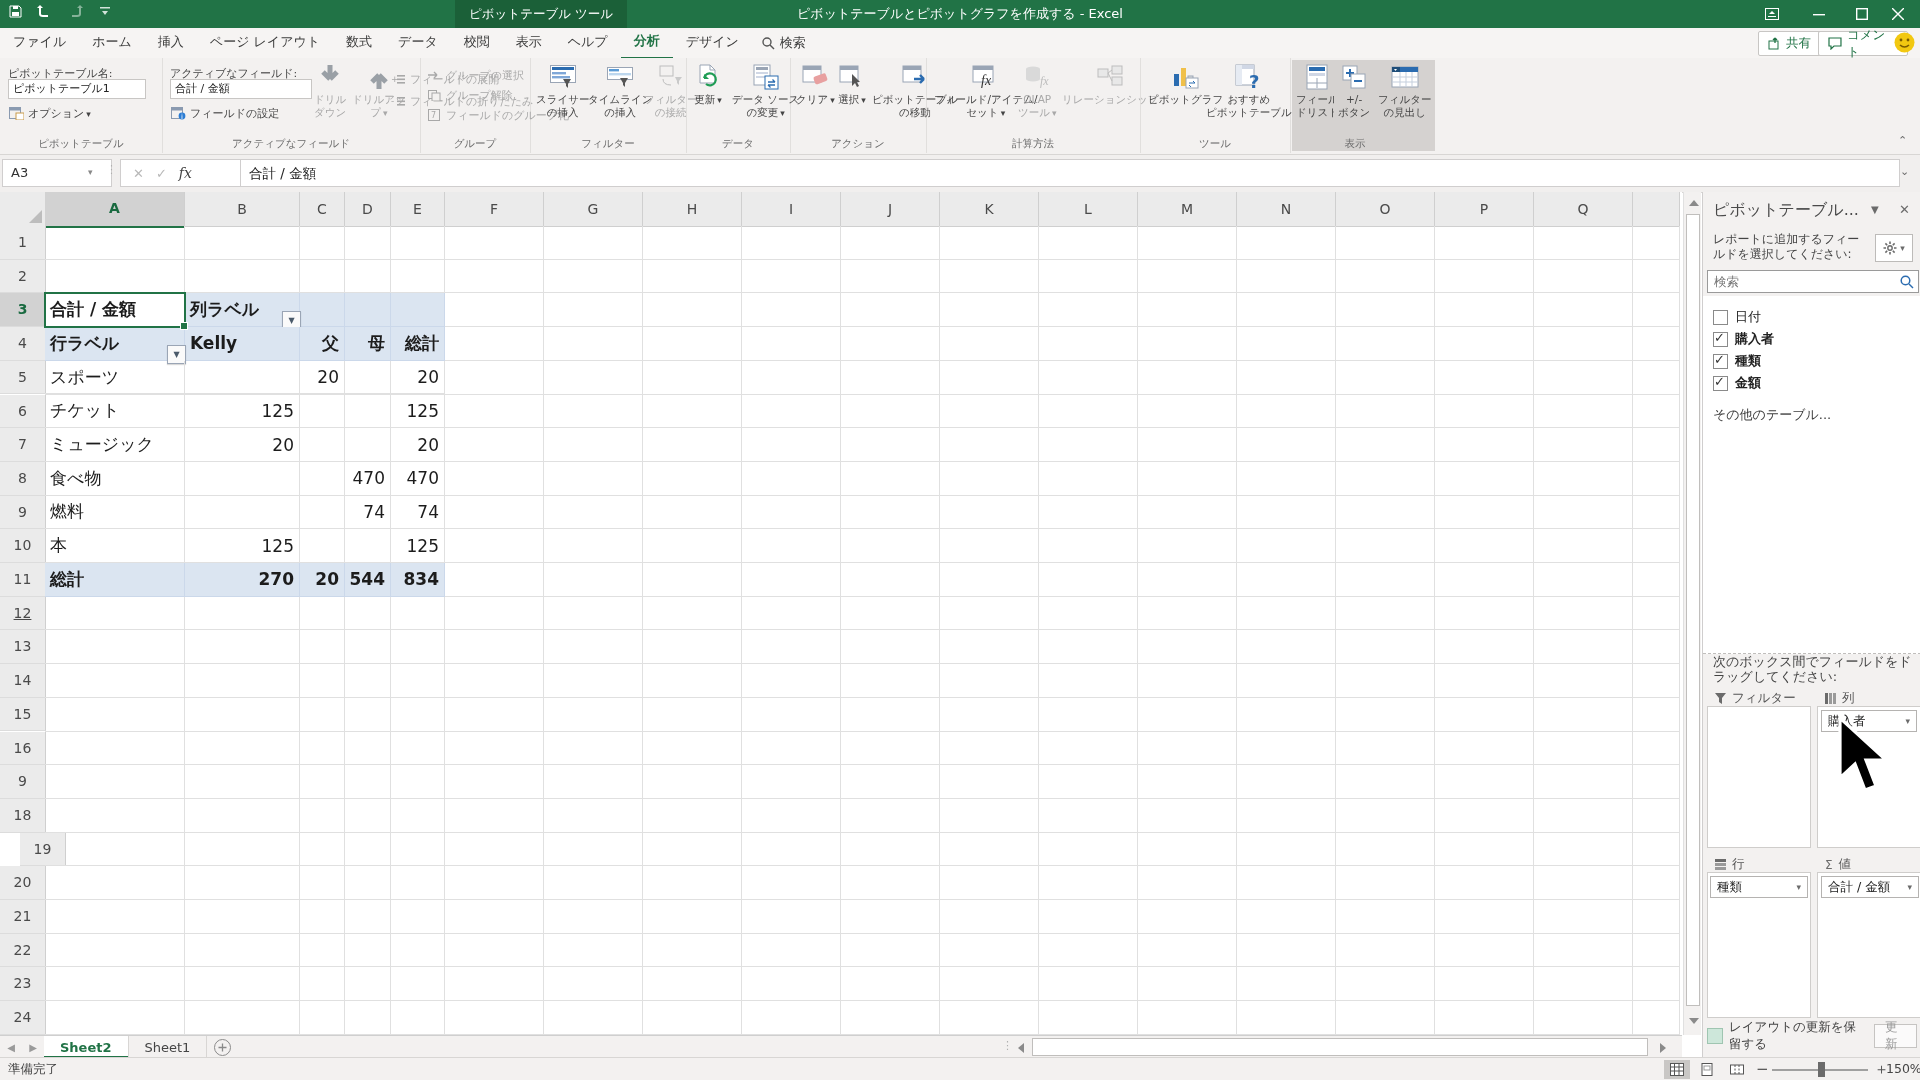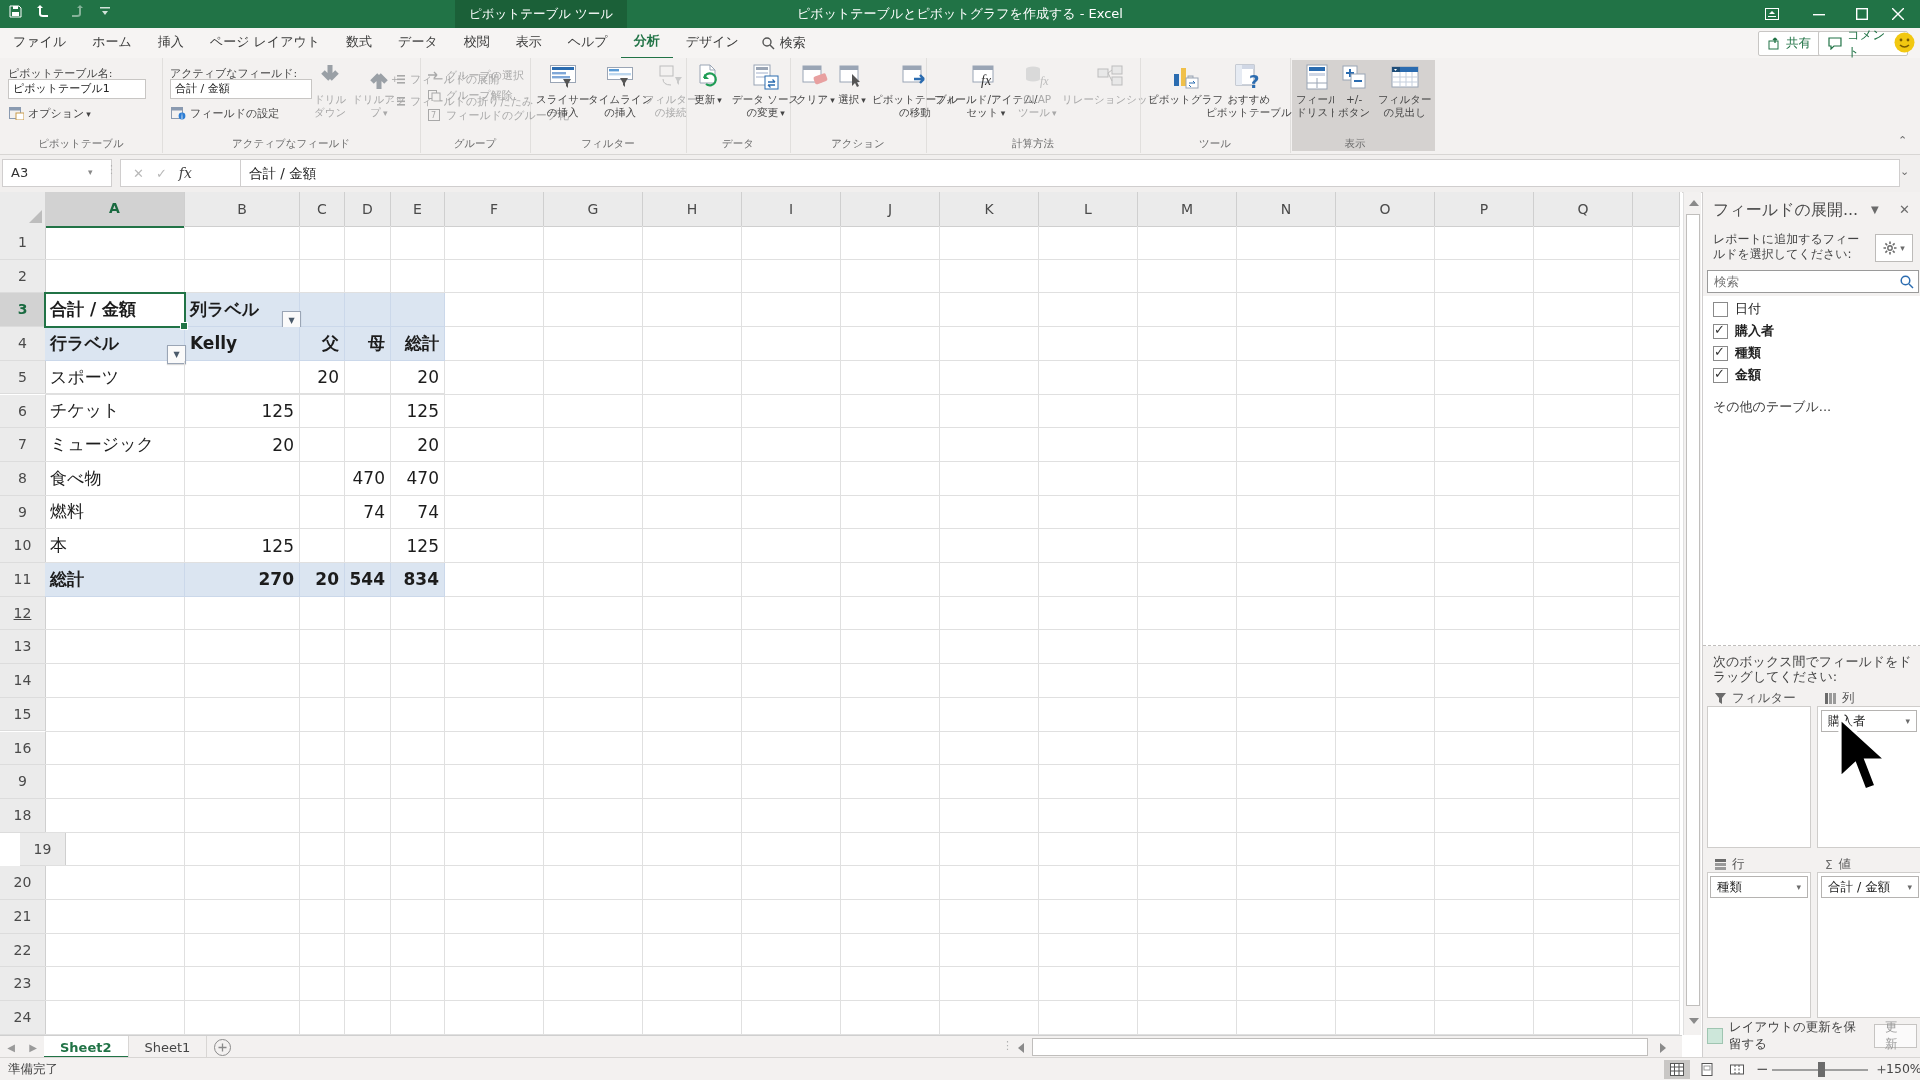--- a/index.html
+++ b/index.html
@@ -721,41 +721,41 @@
         </svg>
     </div>
     <span class="abs" style="left:1756px;top:2px;font-size:15px;color:#555">−</span>
     <div class="abs" style="left:1772px;top:11px;width:96px;height:2px;background:#a0a0a0"></div>
     <div class="abs" style="left:1818px;top:4px;width:7px;height:15px;background:#6b6b6b"></div>
     <span class="abs" style="left:1874px;top:2px;font-size:15px;color:#555">＋</span>
     <span class="abs" style="left:1886px;top:3px">150%</span>
   </div>
 
   <div class="abs" id="pane">
-    <div class="abs" id="panetitle">フィールドの展開...</div>
+    <div class="abs" id="panetitle">ピボットテーブル...</div>
     <div class="abs panex" style="left:168px;top:12px;font-size:10px">▼</div>
     <div class="abs panex" style="left:196px;top:10px;font-size:13px">✕</div>
     <div class="abs" id="paneinstr">レポートに追加するフィールドを選択してください:</div>
     <div class="abs" id="gearbox">
       <svg width="14" height="14" viewBox="0 0 14 14">
           <circle cx="7" cy="7" r="2.2" fill="none" stroke="#6b6b6b" stroke-width="1.4"></circle>
           <g stroke="#6b6b6b" stroke-width="1.6">
             <path d="M7 0.5 V3 M7 11 V13.5 M0.5 7 H3 M11 7 H13.5 M2.4 2.4 L4.2 4.2 M9.8 9.8 L11.6 11.6 M11.6 2.4 L9.8 4.2 M4.2 9.8 L2.4 11.6"></path>
           </g>
         </svg>
       <span style="font-size:9px">▾</span>
     </div>
     <div class="abs" id="searchbox">
       <input placeholder="検索" style="">
       <svg width="14" height="14" viewBox="0 0 14 14">
           <circle cx="5.5" cy="5.5" r="4.3" fill="none" stroke="#2b6cb0" stroke-width="1.5"></circle>
           <path d="M9 9 L13 13" stroke="#2b6cb0" stroke-width="1.5"></path>
         </svg>
     </div>
-    <div class="abs" id="fieldsbox" style="padding-top: 0;">
+    <div class="abs" id="fieldsbox" style="padding-top: 8px;">
         <div class="fielditem">
           <div class="fcheck"></div>
           <span>日付</span>
         </div>
         <div class="fielditem on">
           <div class="fcheck on"></div>
           <span>購入者</span>
         </div>
         <div class="fielditem on">
           <div class="fcheck on"></div>

